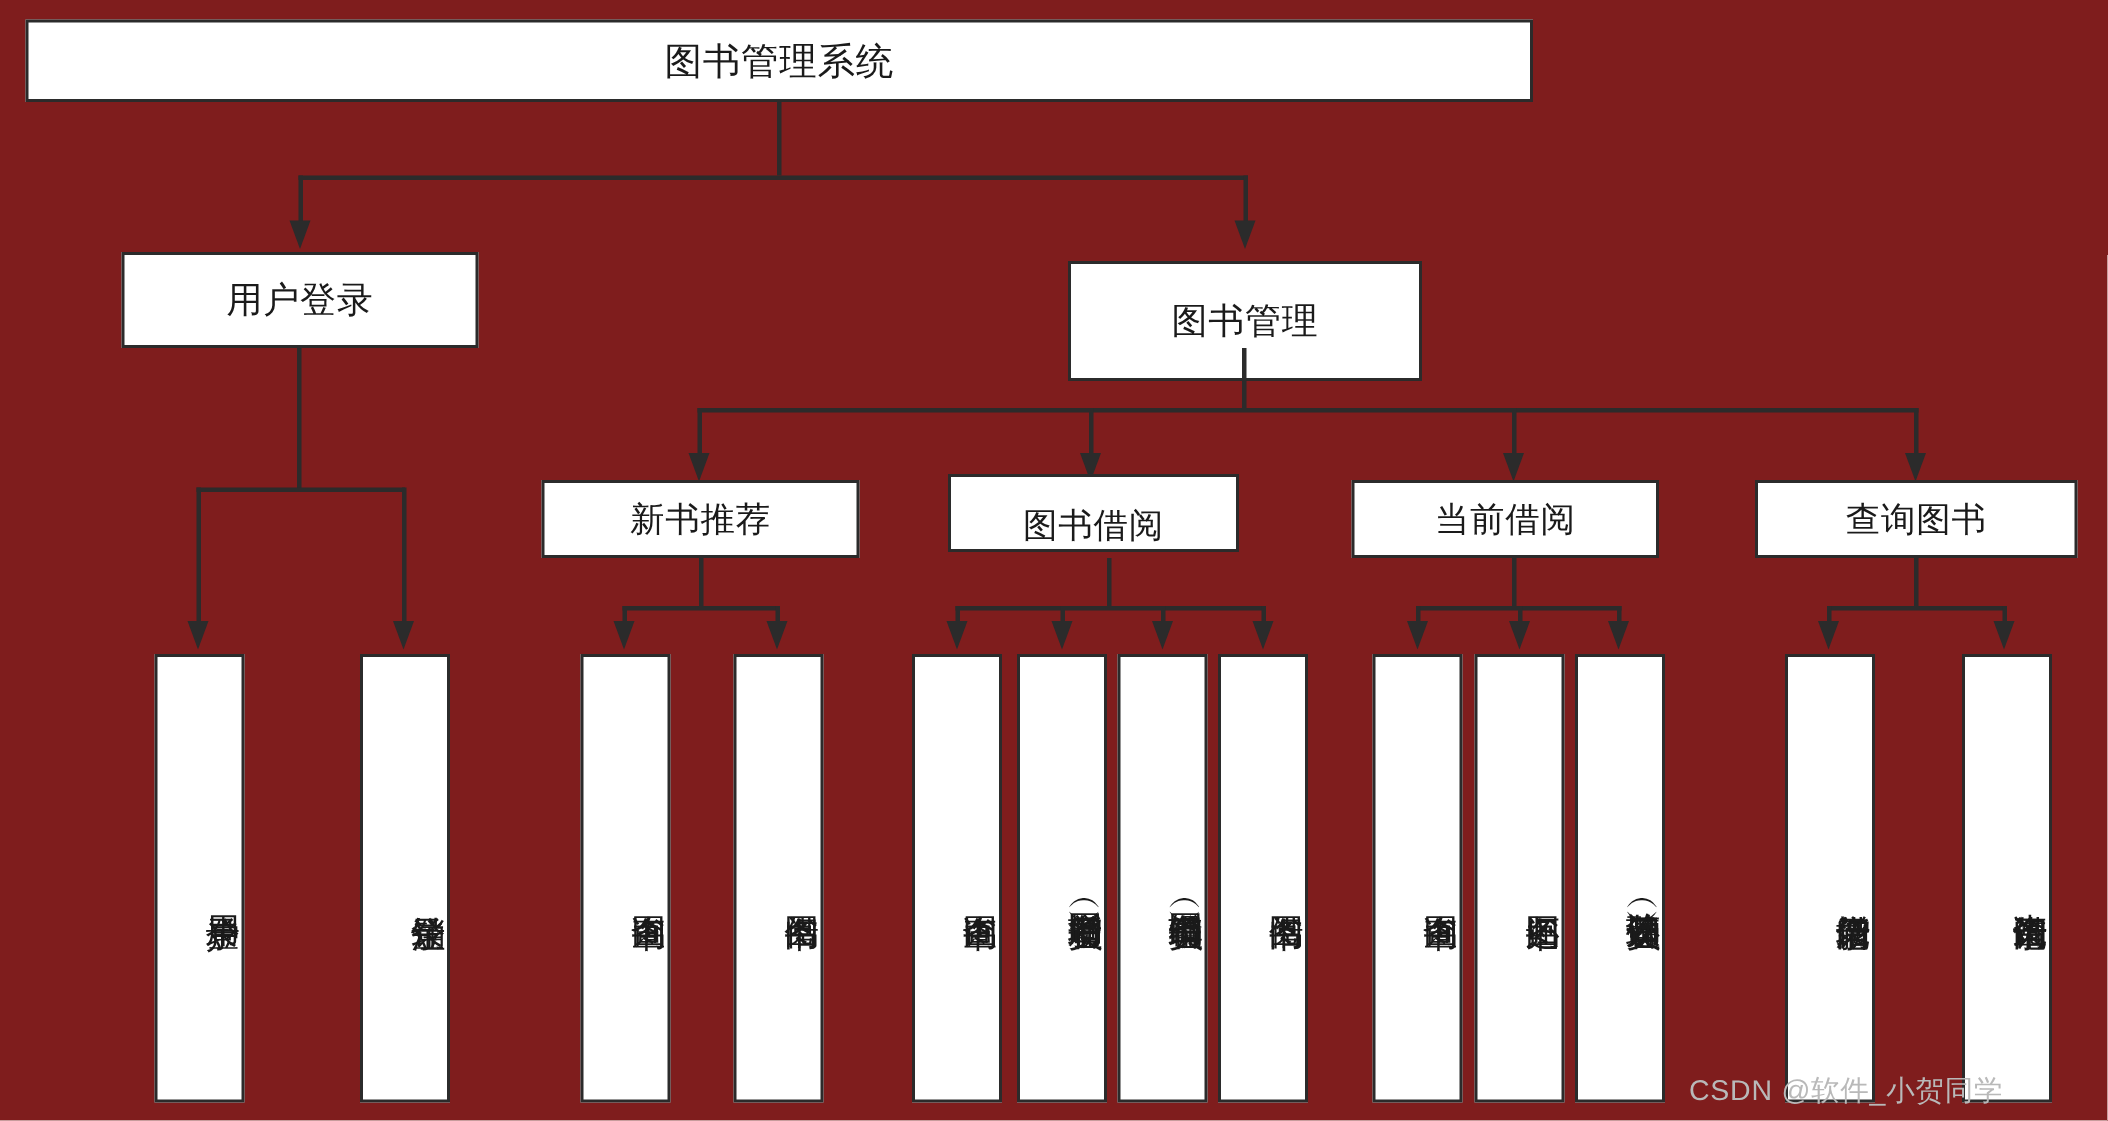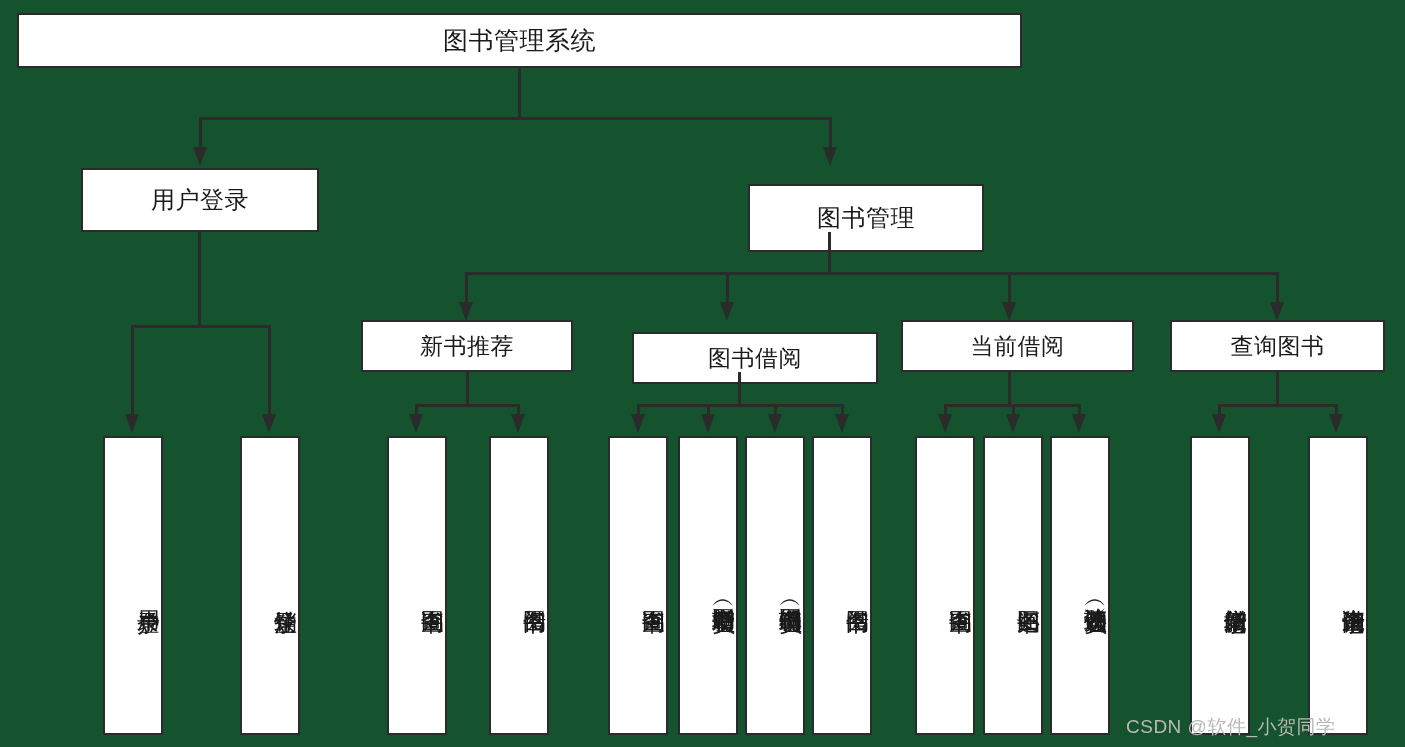--- a/index.html
+++ b/index.html
@@ -7,21 +7,21 @@
     padding: 0;
     background: #ffffff;
   }
   body {
     font-family: "Liberation Sans", "DejaVu Sans", sans-serif;
   }
   #canvas {
     position: relative;
     width: 1405px;
     height: 747px;
-    background: #14532d;
+    background: #7f1d1d;
     overflow: hidden;
   }
   .node {
     position: absolute;
     box-sizing: border-box;
     border: 2.5px solid #2b2b2b;
     background: #ffffff;
     display: flex;
     align-items: center;
     justify-content: center;
@@ -84,21 +84,21 @@
   <div class="edge h" style="left:199px; top:117px; width:633px; height:3px;"></div>
 
   <div class="edge v" style="left:199px; top:117px; width:3px; height:32px;"></div>
   <div class="arrow" style="left:193px; top:147px;"></div>
   <div class="edge v" style="left:829px; top:117px; width:3px; height:32px;"></div>
   <div class="arrow" style="left:823px; top:147px;"></div>
 
   <div class="node level2" style="left:81px; top:168px; width:238px; height:64px;">
     <span>用户登录</span>
   </div>
-  <div class="node level2" style="left:712px; top:184px; width:236px; height:68px;margin-left:36px;">
+  <div class="node level2" style="left:712px; top:174px; width:236px; height:80px;">
     <span>图书管理</span>
   </div>
 
   <div class="edge v" style="left:198px; top:232px; width:3px; height:95px;"></div>
   <div class="edge h" style="left:131px; top:325px; width:139px; height:3px;"></div>
   <div class="edge v" style="left:131px; top:325px; width:3px; height:92px;"></div>
   <div class="arrow" style="left:125px; top:414px;"></div>
   <div class="edge v" style="left:268px; top:325px; width:3px; height:92px;"></div>
   <div class="arrow" style="left:262px; top:414px;"></div>
 
@@ -109,24 +109,24 @@
   <div class="edge v" style="left:726px; top:272px; width:3px; height:32px;"></div>
   <div class="arrow" style="left:720px; top:302px;"></div>
   <div class="edge v" style="left:1008px; top:272px; width:3px; height:32px;"></div>
   <div class="arrow" style="left:1002px; top:302px;"></div>
   <div class="edge v" style="left:1276px; top:272px; width:3px; height:32px;"></div>
   <div class="arrow" style="left:1270px; top:302px;"></div>
 
   <div class="node level3" style="left:361px; top:320px; width:212px; height:52px;">
     <span>新书推荐</span>
   </div>
-  <div class="node level3" style="left:632px; top:332px; width:246px; height:52px;">
+  <div class="node level3" style="left:632px; top:316px; width:194px; height:52px;align-items:flex-end;">
     <span>图书借阅</span>
   </div>
-  <div class="node level3" style="left:901px; top:320px; width:233px; height:52px;">
+  <div class="node level3" style="left:901px; top:320px; width:205px; height:52px;">
     <span>当前借阅</span>
   </div>
   <div class="node level3" style="left:1170px; top:320px; width:215px; height:52px;">
     <span>查询图书</span>
   </div>
 
   <div class="edge v" style="left:466px; top:372px; width:3px; height:34px;"></div>
   <div class="edge h" style="left:415px; top:404px; width:105px; height:3px;"></div>
   <div class="edge v" style="left:415px; top:404px; width:3px; height:13px;"></div>
   <div class="arrow" style="left:409px; top:414px;"></div>

